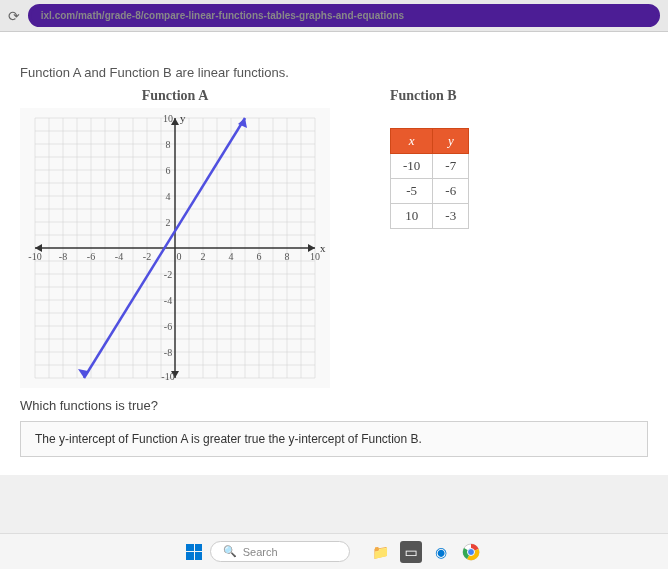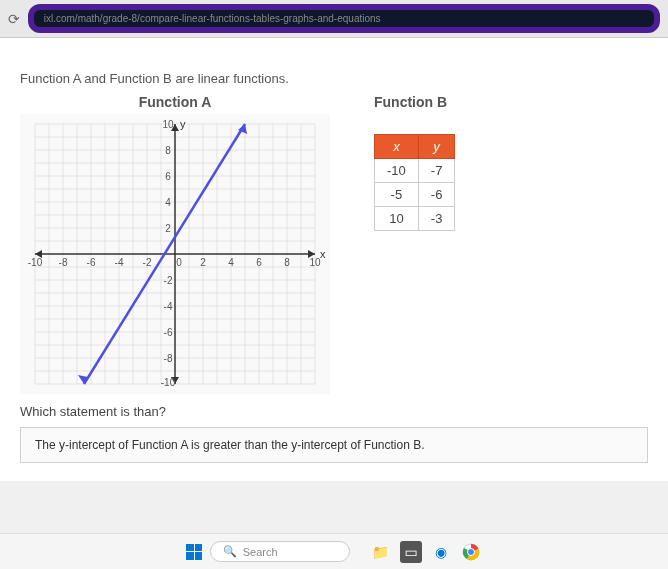--- a/index.html
+++ b/index.html
@@ -14,43 +14,45 @@
       background: #e8e8e8;
       padding: 4px 8px;
       display: flex;
       align-items: center;
       gap: 8px;
       font-size: 11px;
       color: #666;
       border-bottom: 1px solid #ccc;
     }
     .url-bar {
-      background: #0f172a;
-      border: 6px solid #4c1d95;
+      background: #4c1d95;
+      border: 3px solid #4c1d95;
       border-radius: 12px;
       padding: 3px 10px;
       flex: 1;
       color: #888;
       font-size: 10px;
+      font-weight: bold;
     }
     .refresh-icon { color: #666; font-size: 14px; }
     .content {
       background: #fff;
       padding: 6px 20px;
     }
     .intro {
       font-size: 13px;
       color: #555;
       margin-bottom: 8px;
       margin-top: 27px;
     }
     .functions-row {
       display: flex;
-      gap: 44px;
+      gap: 60px;
       align-items: flex-start;
+      font-family: Liberation Serif, serif;
     }
     .function-a { }
     .fn-title {
       text-align: center;
       font-weight: bold;
       font-size: 14px;
       color: #555;
       margin-bottom: 4px;
     }
     .graph {
@@ -266,23 +268,23 @@
         </tr>
         <tr>
           <td>10</td>
           <td>-3</td>
         </tr>
       </tbody>
         </table>
     </div>
   </div>
 
-  <div class="question">Which statement is than?</div>
-
-  <div class="answer-option">The y-intercept of Function A is greater than the y-intercept of Function B.</div>
+  <div class="question">Which functions is true?</div>
+
+  <div class="answer-option">The y-intercept of Function A is greater true the y-intercept of Function B.</div>
 </div>
 
 <div class="taskbar">
   <div class="win-icon">
     <span></span>
       <span></span>
       <span></span>
       <span></span>
   </div>
   <div class="search-box">

